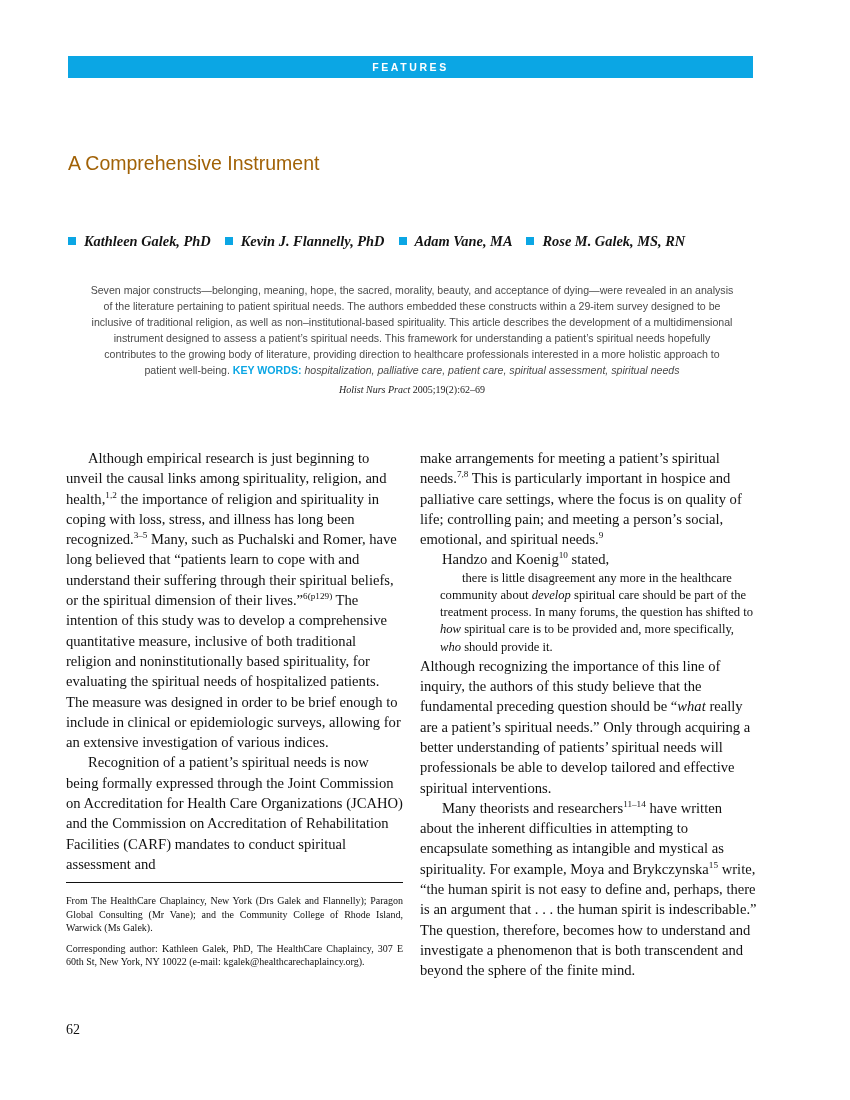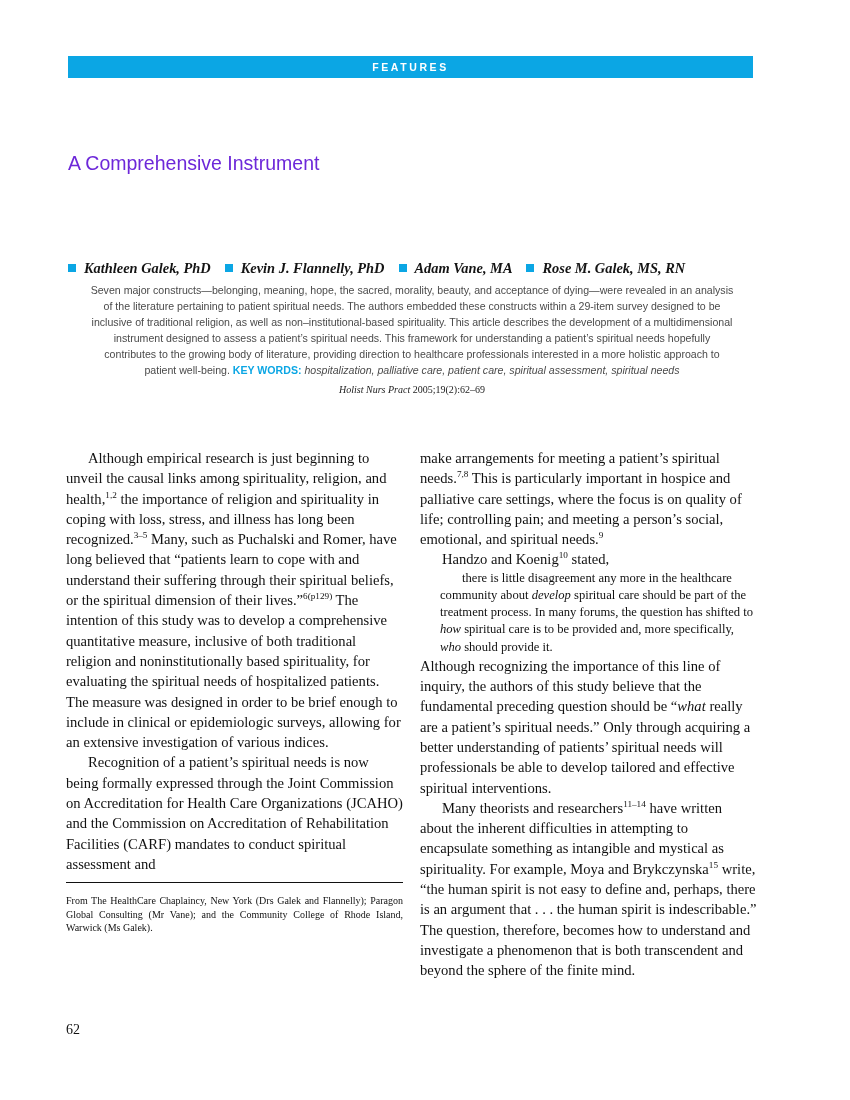--- a/index.html
+++ b/index.html
@@ -57,34 +57,33 @@
     line-height: 1.0;
     color: #12A5E8;
     margin: 0;
     letter-spacing: -0.2px;
   }
   .article-subtitle {
     font-family: "Liberation Sans", sans-serif;
     font-weight: normal;
     font-size: 19.5px;
     line-height: 1.0;
-    color: #6d28d9;
+    color: #a16207;
     margin: 12px 0 0 0;
   }
 
   
   .authors {
     position: absolute;
     left: 68px;
     top: 233px;
     width: 700px;
     display: flex;
     align-items: flex-start;
     flex-wrap: nowrap;
-    margin-top: 27px;
   }
   .author-item {
     display: flex;
     align-items: baseline;
     white-space: nowrap;
   }
   .author-bullet {
     display: inline-block;
     width: 8px;
     height: 8px;
@@ -249,17 +248,18 @@
     <p class="noindent"><span>make arrangements for meeting a patient’s spiritual needs.</span><sup>7,8</sup><span> This is particularly important in hospice and palliative care settings, where the focus is on quality of life; controlling pain; and meeting a person’s social, emotional, and spiritual needs.</span><sup>9</sup></p>
     <p><span>Handzo and Koenig</span><sup>10</sup><span> stated,</span></p>
     <p class="blockquote"><span>there is little disagreement any more in the healthcare community about </span><em>develop</em><span> spiritual care should be part of the treatment process. In many forums, the question has shifted to </span><em>how</em><span> spiritual care is to be provided and, more specifically, </span><em>who</em><span> should provide it.</span></p>
     <p class="noindent"><span>Although recognizing the importance of this line of inquiry, the authors of this study believe that the fundamental preceding question should be “</span><em>what</em><span> really are a patient’s spiritual needs.” Only through acquiring a better understanding of patients’ spiritual needs will professionals be able to develop tailored and effective spiritual interventions.</span></p>
     <p><span>Many theorists and researchers</span><sup>11–14</sup><span> have written about the inherent difficulties in attempting to encapsulate something as intangible and mystical as spirituality. For example, Moya and Brykczynska</span><sup>15</sup><span> write, “the human spirit is not easy to define and, perhaps, there is an argument that . . . the human spirit is indescribable.” The question, therefore, becomes how to understand and investigate a phenomenon that is both transcendent and beyond the sphere of the finite mind.</span></p>
   </div>
 
   <div class="footnote-rule"></div>
   <div class="footnotes">
     <p>From The HealthCare Chaplaincy, New York (Drs Galek and Flannelly); Paragon Global Consulting (Mr Vane); and the Community College of Rhode Island, Warwick (Ms Galek).</p>
+    <p>Corresponding author: Kathleen Galek, PhD, The HealthCare Chaplaincy, 307 E 60th St, New York, NY 10022 (e-mail: kgalek@healthcarechaplaincy.org).</p>
   </div>
 
   <div class="page-number">62</div>
 
 </div>
 
 </body></html>

